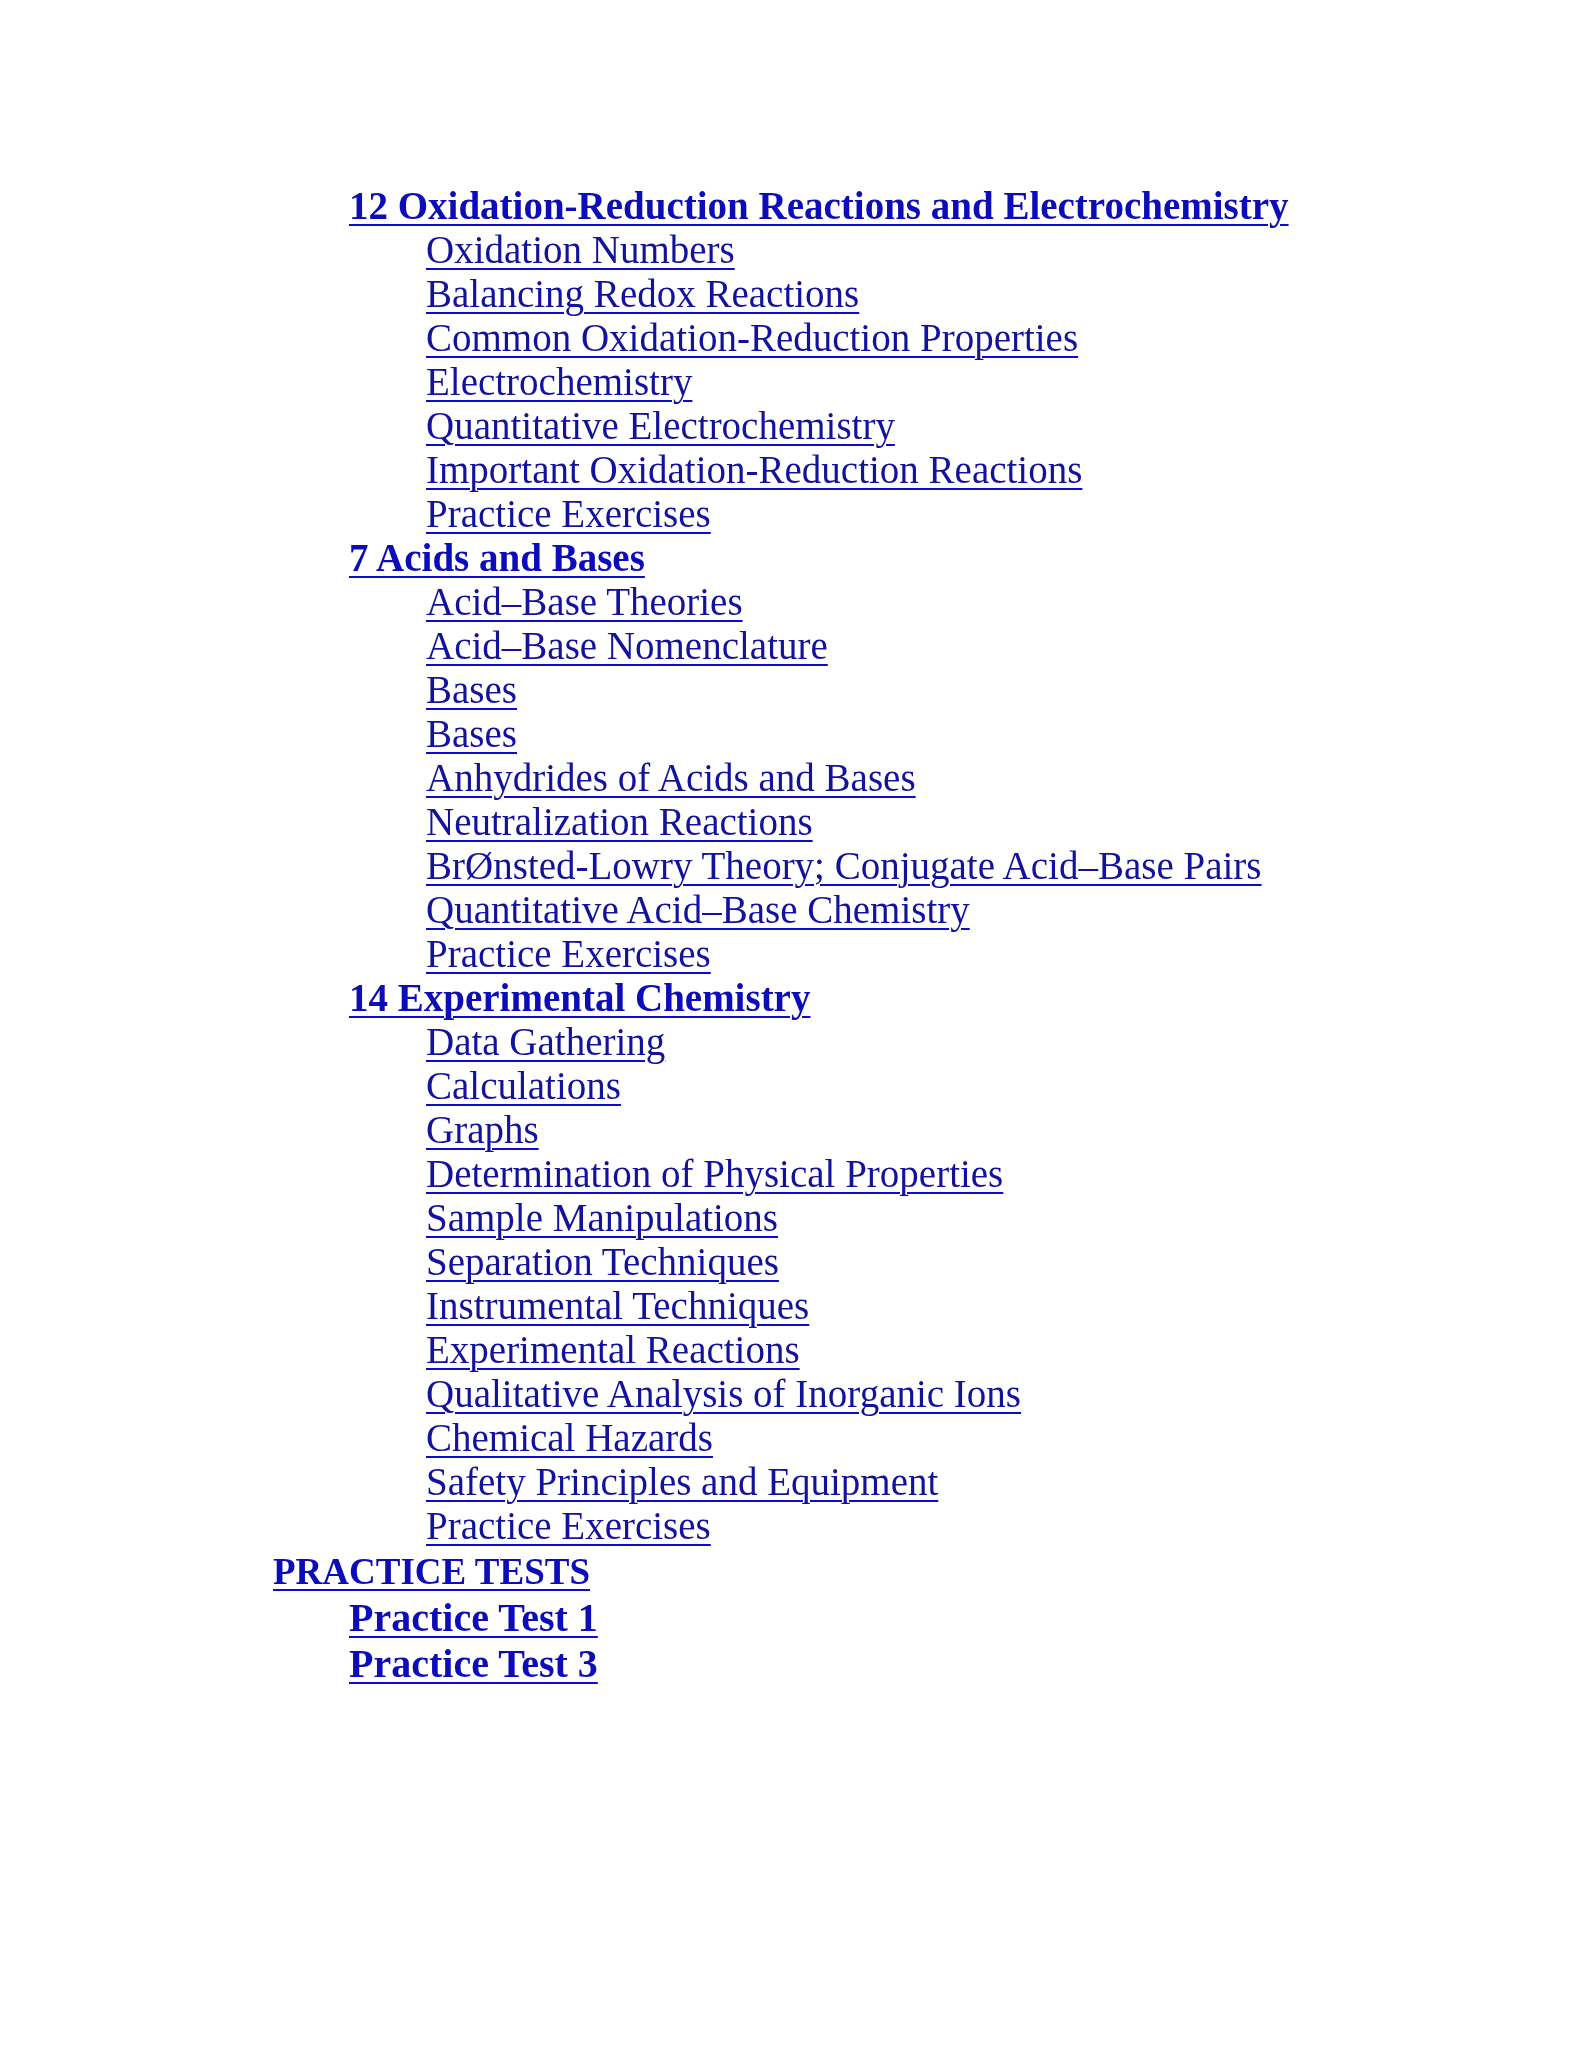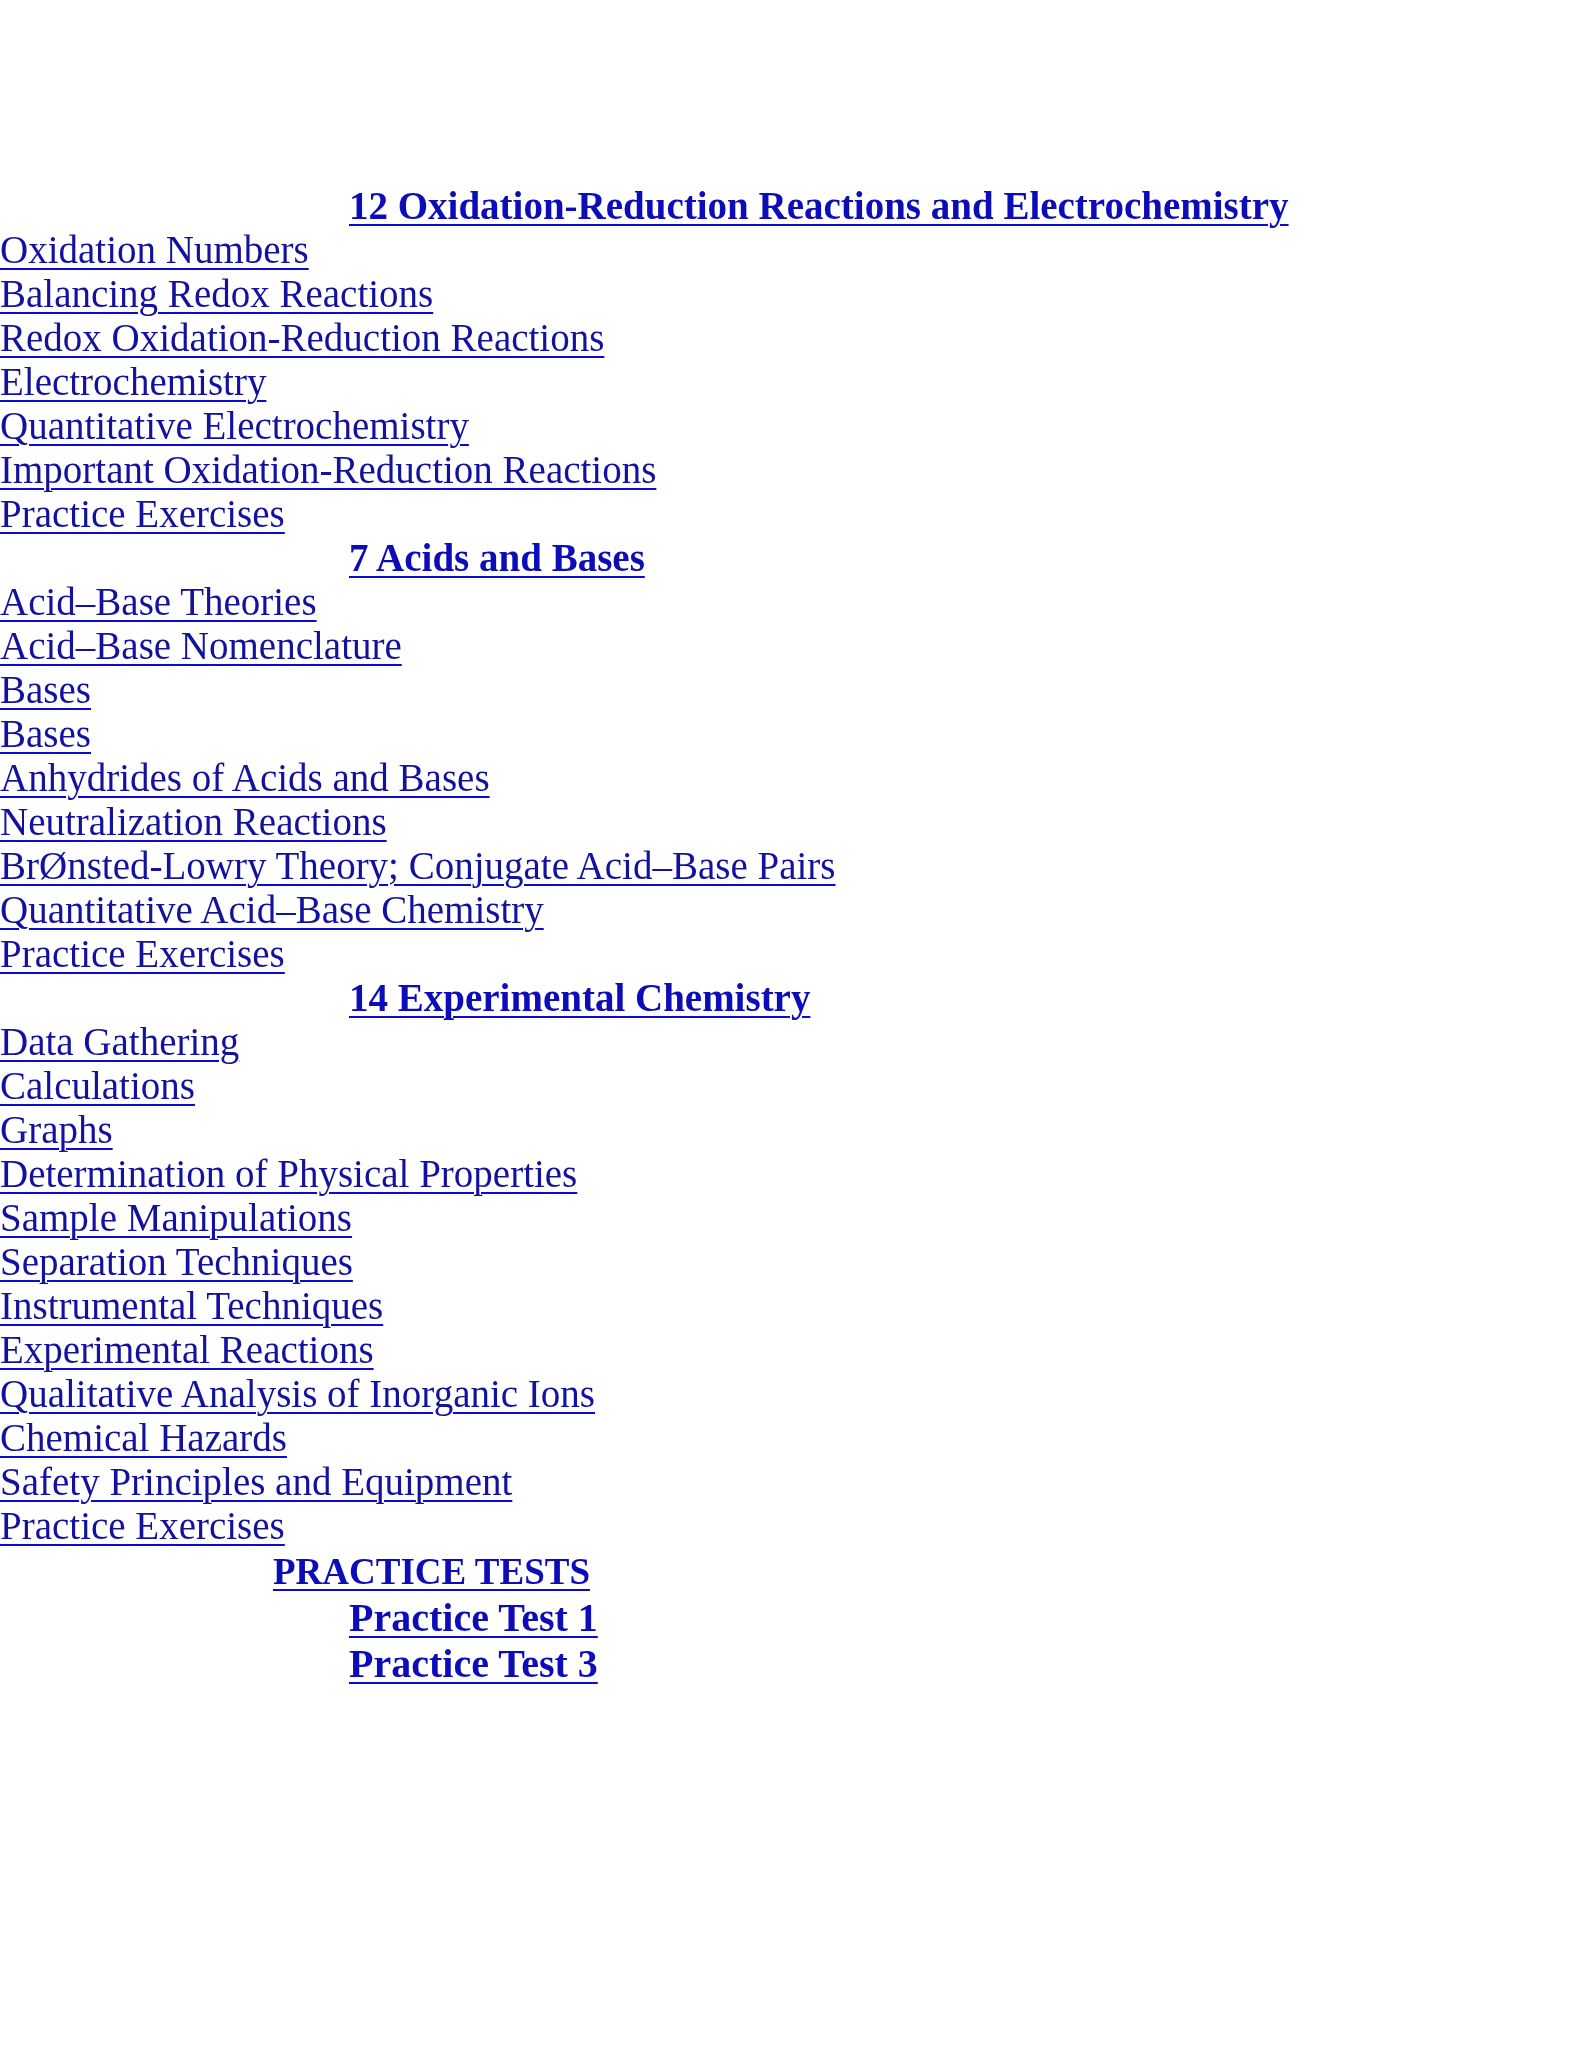--- a/index.html
+++ b/index.html
@@ -36,20 +36,21 @@
     }
     .chapter {
       padding-left: 349px;
     }
     .chapter a {
       font-weight: bold;
       font-size: 39px;
       color: #0c0cb8;
     }
     .topic {
+      padding-left: 426px;
     }
     .topic a {
       font-size: 39px;
     }
     .part {
       padding-left: 273px;
       height: 46px;
       line-height: 46px;
       margin-top: 1px;
     }
@@ -72,21 +73,21 @@
 </head>
 <body>
 
 <div class="toc">
 
   <div class="line chapter">
     <a>12 Oxidation-Reduction Reactions and Electrochemistry</a>
   </div>
   <div class="line topic"><a>Oxidation Numbers</a></div>
   <div class="line topic"><a>Balancing Redox Reactions</a></div>
-  <div class="line topic"><a>Redox Oxidation-Reduction Reactions</a></div>
+  <div class="line topic"><a>Common Oxidation-Reduction Properties</a></div>
   <div class="line topic"><a>Electrochemistry</a></div>
   <div class="line topic"><a>Quantitative Electrochemistry</a></div>
   <div class="line topic"><a>Important Oxidation-Reduction Reactions</a></div>
   <div class="line topic"><a>Practice Exercises</a></div>
 
   <div class="line chapter">
     <a>7 Acids and Bases</a>
   </div>
   <div class="line topic"><a>Acid–Base Theories</a></div>
   <div class="line topic"><a>Acid–Base Nomenclature</a></div>

